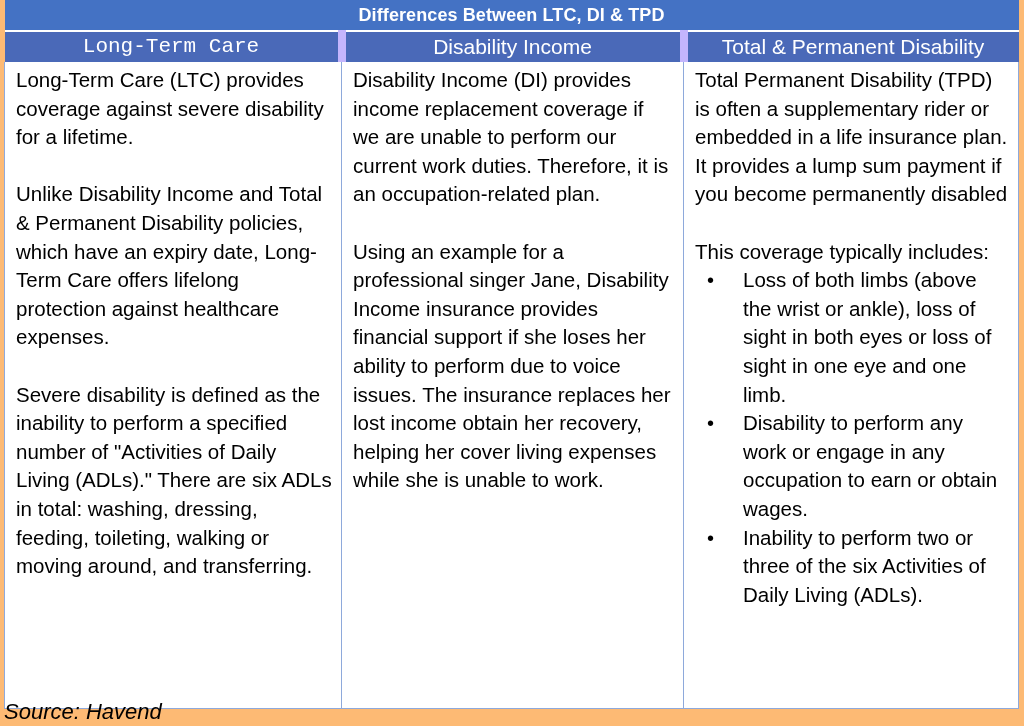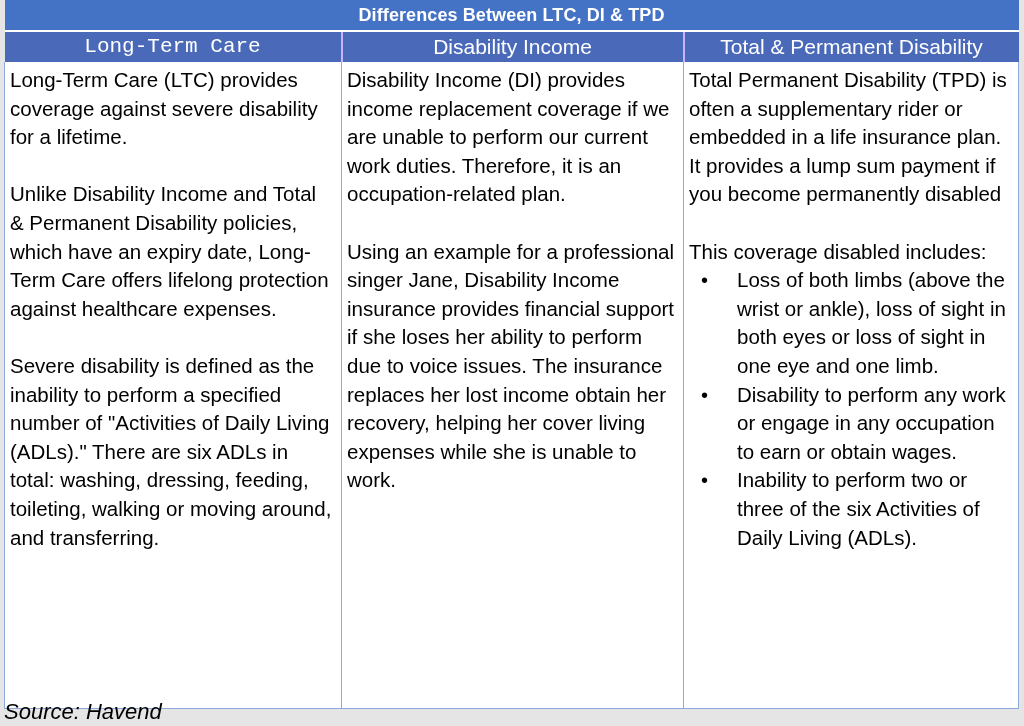--- a/index.html
+++ b/index.html
@@ -12,21 +12,21 @@
     height: 726px;
     overflow: hidden;
     font-family: "Liberation Sans", sans-serif;
     color: #000000;
   }
 
   .page {
     position: relative;
     width: 1024px;
     height: 726px;
-    background: #e5e5e5;
+    background: #fdba74;
   }
 
   
   .compare-table {
     position: absolute;
     left: 4px;
     top: 0px;
     width: 1014px;
     border-collapse: collapse;
     table-layout: fixed;
@@ -49,36 +49,36 @@
   
   .col-head {
     background: #4A69B8;
     color: #ffffff;
     font-size: 21px;
     font-weight: normal;
     text-align: center;
     height: 30px;
     line-height: 30px;
     padding: 0;
-    border-left: 2px solid #c4b5fd;
+    border-left: 8px solid #c4b5fd;
     border-top: 2px solid #ffffff;
     white-space: nowrap;
   }
   .col-head:first-child {
     border-left: none;
     font-family: Liberation Mono, monospace;
   }
 
   
   .body-cell {
     background: #ffffff;
     vertical-align: top;
     border: 1px solid #8EA9DB;
     border-top: none;
-    padding: 4px 8px 6px 5px;
+    padding: 4px 8px 6px 11px;
     font-size: 20.5px;
     line-height: 28.6px;
     color: #000000;
     height: 636px;
   }
   .body-cell.col1 { width: 337px; }
   .body-cell.col2 { width: 342px; }
   .body-cell.col3 { width: 335px; }
 
   .para {
@@ -154,21 +154,21 @@
 
         <td class="body-cell col2">
           <p class="para">Disability Income (DI) provides income replacement coverage if we are unable to perform our current work duties. Therefore, it is an occupation-related plan.</p>
           <div class="para-gap"></div>
           <p class="para">Using an example for a professional singer Jane, Disability Income insurance provides financial support if she loses her ability to perform due to voice issues. The insurance replaces her lost income obtain her recovery, helping her cover living expenses while she is unable to work.</p>
         </td>
 
         <td class="body-cell col3">
           <p class="para">Total Permanent Disability (TPD) is often a supplementary rider or embedded in a life insurance plan. It provides a lump sum payment if you become permanently disabled</p>
           <div class="para-gap"></div>
-          <p class="para">This coverage disabled includes:</p>
+          <p class="para">This coverage typically includes:</p>
           <ul class="bullets">
             <li>
               <span class="bullet-mark">•</span>
               <span>Loss of both limbs (above the wrist or ankle), loss of sight in both eyes or loss of sight in one eye and one limb.</span>
             </li>
             <li>
               <span class="bullet-mark">•</span>
               <span>Disability to perform any work or engage in any occupation to earn or obtain wages.</span>
             </li>
             <li>

